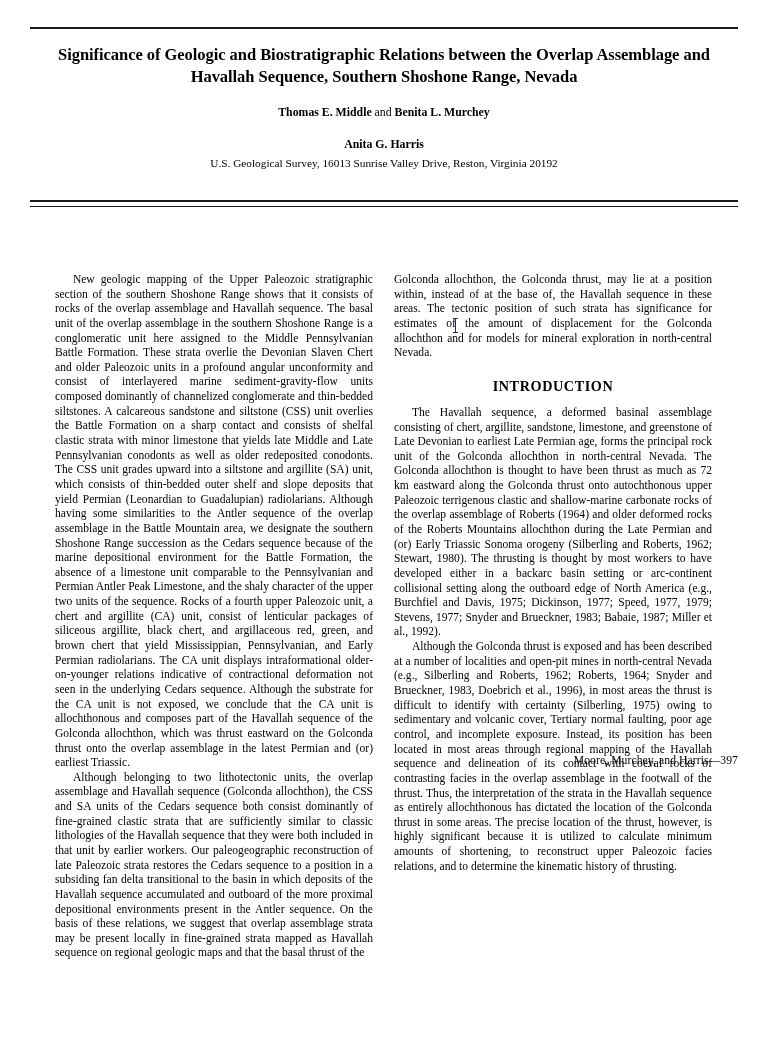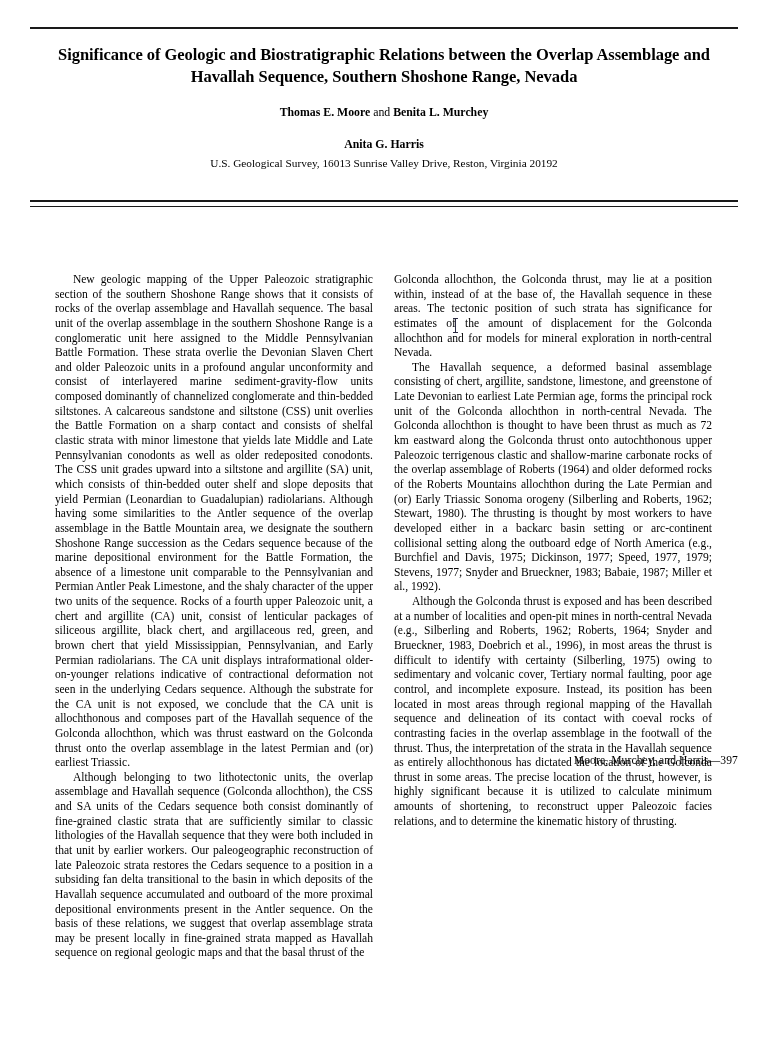--- a/index.html
+++ b/index.html
@@ -145,38 +145,39 @@
 <body>
 
 <div class="page">
 
   <div class="rule-top"></div>
 
   <div class="header">
     <h1 class="paper-title">Significance of Geologic and Biostratigraphic Relations between the Overlap Assemblage and Havallah Sequence, Southern Shoshone Range, Nevada</h1>
 
     <div class="author-block first">
-      <p class="author-line"><span class="nm">Thomas E. Moore</span><span> and </span><span class="nm">Benita L. Murchey</span></p>
+      <p class="author-line"><span class="nm">Thomas E. Middle</span><span> and </span><span class="nm">Benita L. Murchey</span></p>
     </div>
 
     <div class="author-block second">
       <p class="author-line"><span class="nm">Anita G. Harris</span></p>
       <p class="affil-line">U.S. Geological Survey, 16013 Sunrise Valley Drive, Reston, Virginia 20192</p>
     </div>
   </div>
 
   <div class="rule-mid"></div>
 
   <div class="col col-left">
     <p class="body">New geologic mapping of the Upper Paleozoic stratigraphic section of the southern Shoshone Range shows that it consists of rocks of the overlap assemblage and Havallah sequence. The basal unit of the overlap assemblage in the southern Shoshone Range is a conglomeratic unit here assigned to the Middle Pennsylvanian Battle Formation. These strata overlie the Devonian Slaven Chert and older Paleozoic units in a profound angular unconformity and consist of interlayered marine sediment-gravity-flow units composed dominantly of channelized conglomerate and thin-bedded siltstones. A calcareous sandstone and siltstone (CSS) unit overlies the Battle Formation on a sharp contact and consists of shelfal clastic strata with minor limestone that yields late Middle and Late Pennsylvanian conodonts as well as older redeposited conodonts. The CSS unit grades upward into a siltstone and argillite (SA) unit, which consists of thin-bedded outer shelf and slope deposits that yield Permian (Leonardian to Guadalupian) radiolarians. Although having some similarities to the Antler sequence of the overlap assemblage in the Battle Mountain area, we designate the southern Shoshone Range succession as the Cedars sequence because of the marine depositional environment for the Battle Formation, the absence of a limestone unit comparable to the Pennsylvanian and Permian Antler Peak Limestone, and the shaly character of the upper two units of the sequence. Rocks of a fourth upper Paleozoic unit, a chert and argillite (CA) unit, consist of lenticular packages of siliceous argillite, black chert, and argillaceous red, green, and brown chert that yield Mississippian, Pennsylvanian, and Early Permian radiolarians. The CA unit displays intraformational older-on-younger relations indicative of contractional deformation not seen in the underlying Cedars sequence. Although the substrate for the CA unit is not exposed, we conclude that the CA unit is allochthonous and composes part of the Havallah sequence of the Golconda allochthon, which was thrust eastward on the Golconda thrust onto the overlap assemblage in the latest Permian and (or) earliest Triassic.</p>
     <p class="body">Although belonging to two lithotectonic units, the overlap assemblage and Havallah sequence (Golconda allochthon), the CSS and SA units of the Cedars sequence both consist dominantly of fine-grained clastic strata that are sufficiently similar to classic lithologies of the Havallah sequence that they were both included in that unit by earlier workers. Our paleogeographic reconstruction of late Paleozoic strata restores the Cedars sequence to a position in a subsiding fan delta transitional to the basin in which deposits of the Havallah sequence accumulated and outboard of the more proximal depositional environments present in the Antler sequence. On the basis of these relations, we suggest that overlap assemblage strata may be present locally in fine-grained strata mapped as Havallah sequence on regional geologic maps and that the basal thrust of the</p>
   </div>
 
   <div class="col col-right">
     <p class="body no-indent">Golconda allochthon, the Golconda thrust, may lie at a position within, instead of at the base of, the Havallah sequence in these areas. The tectonic position of such strata has significance for estimates of the amount of displacement for the Golconda allochthon and for models for mineral exploration in north-central Nevada.</p>
+    <h2 class="section-head spaced-above">INTRODUCTION</h2>
     <p class="body">The Havallah sequence, a deformed basinal assemblage consisting of chert, argillite, sandstone, limestone, and greenstone of Late Devonian to earliest Late Permian age, forms the principal rock unit of the Golconda allochthon in north-central Nevada. The Golconda allochthon is thought to have been thrust as much as 72 km eastward along the Golconda thrust onto autochthonous upper Paleozoic terrigenous clastic and shallow-marine carbonate rocks of the overlap assemblage of Roberts (1964) and older deformed rocks of the Roberts Mountains allochthon during the Late Permian and (or) Early Triassic Sonoma orogeny (Silberling and Roberts, 1962; Stewart, 1980). The thrusting is thought by most workers to have developed either in a backarc basin setting or arc-continent collisional setting along the outboard edge of North America (e.g., Burchfiel and Davis, 1975; Dickinson, 1977; Speed, 1977, 1979; Stevens, 1977; Snyder and Brueckner, 1983; Babaie, 1987; Miller et al., 1992).</p>
     <p class="body">Although the Golconda thrust is exposed and has been described at a number of localities and open-pit mines in north-central Nevada (e.g., Silberling and Roberts, 1962; Roberts, 1964; Snyder and Brueckner, 1983, Doebrich et al., 1996), in most areas the thrust is difficult to identify with certainty (Silberling, 1975) owing to sedimentary and volcanic cover, Tertiary normal faulting, poor age control, and incomplete exposure. Instead, its position has been located in most areas through regional mapping of the Havallah sequence and delineation of its contact with coeval rocks of contrasting facies in the overlap assemblage in the footwall of the thrust. Thus, the interpretation of the strata in the Havallah sequence as entirely allochthonous has dictated the location of the Golconda thrust in some areas. The precise location of the thrust, however, is highly significant because it is utilized to calculate minimum amounts of shortening, to reconstruct upper Paleozoic facies relations, and to determine the kinematic history of thrusting.</p>
   </div>
 
   <div class="text-caret"></div>
 
   <div class="footer">Moore, Murchey, and Harris—397</div>
 
 </div>
 

